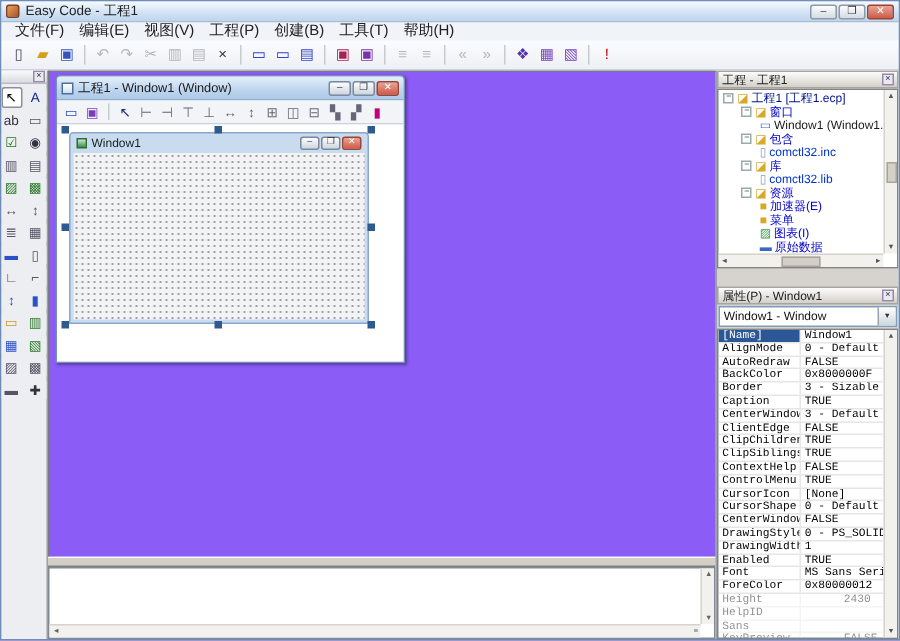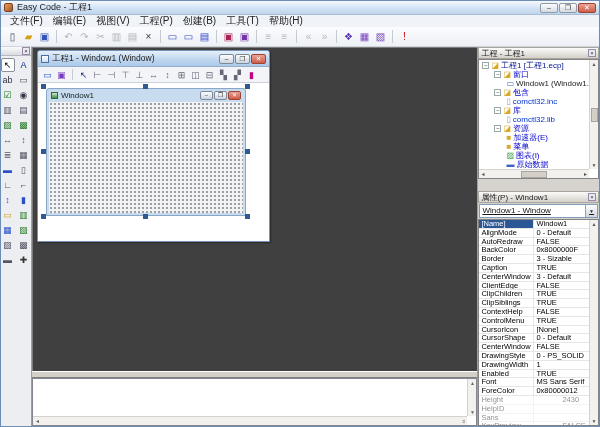--- a/index.html
+++ b/index.html
@@ -36,21 +36,21 @@
   .toolbox { width:31px; background:#eceef1; border-right:1px solid #9aa0a8; display:flex; flex-direction:column; }
   .tbx-head { height:9px; background:linear-gradient(#fafbfc,#d8dbe0); border-bottom:1px solid #b6bac0; display:flex; justify-content:flex-end; align-items:center; padding-right:1px; }
   .xbtn { width:8px; height:8px; border:1px solid #98a; background:#e8eaee; font-size:6px; line-height:6px; text-align:center; color:#334; }
   .tbx-grid { display:grid; grid-template-columns:15px 15px; justify-content:center; gap:1px 1px; padding-top:2px; }
   .tbx-grid .ticon { width:14px; height:14px; background:#eceef1; }
   .tbx-grid .ticon.pressed { background:#fff; border:1px solid #8a909a; }
   .tbx-grid .ticon .glyph { font-size:9px; }
 
   
   .center { width:447px; display:flex; flex-direction:column; }
-  .mdi { height:326px; background:#404040; border-top:1px solid #7b7b7b; border-left:1px solid #7b7b7b; position:relative; overflow:hidden; }
+  .mdi { height:326px; background:#8b5cf6; border-top:1px solid #7b7b7b; border-left:1px solid #7b7b7b; position:relative; overflow:hidden; }
 
   
   .child { position:absolute; left:4px; top:2px; width:233px; height:192px; background:#dfe9f5;
     border:1px solid #7591b5; border-radius:3px 3px 0 0; box-shadow:1px 1px 2px rgba(0,0,0,.35); display:flex; flex-direction:column; }
   .cw-title { height:16px; display:flex; align-items:center; gap:3px; padding:0 3px;
     background:linear-gradient(#e5f0fc,#bed5ee 60%,#accae9); border-radius:3px 3px 0 0; border-bottom:1px solid #93aecd; }
   .cw-icon { width:8px; height:8px; background:linear-gradient(#fefefe,#cfe0f2); border:1px solid #4d6f9b; }
   .cw-title-text { font-size:8.5px; color:#1a1a1a; white-space:nowrap; }
   .cw-btns { margin-left:auto; display:flex; gap:1px; }
   .cw-btn { width:15px; height:10px; border:1px solid #7d8a9c; border-radius:2px;
@@ -106,24 +106,24 @@
   .vscroll { position:absolute; right:0; top:0; bottom:9px; width:9px; background:#f2f1ee; border-left:1px solid #d6d3cc;
     display:flex; flex-direction:column; justify-content:space-between; align-items:center; font-size:5px; color:#555; padding:1px 0; }
   .vthumb { width:7px; height:14px; background:#d4d0c8; border:1px solid #a8a49e; }
   .hscroll { position:absolute; left:0; right:9px; bottom:0; height:9px; background:#f2f1ee; border-top:1px solid #d6d3cc;
     display:flex; align-items:center; justify-content:space-between; font-size:5px; color:#555; padding:0 1px; }
   .hthumb { width:26px; height:7px; background:#d4d0c8; border:1px solid #a8a49e; }
 
   .rgap { height:12px; }
 
   
-  .combo { height:14px; margin:1px; display:flex; border:1px solid #7f9db9; background:#fff;text-decoration:underline; }
+  .combo { height:14px; margin:1px; display:flex; border:1px solid #7f9db9; background:#fff; }
   .combo-text { flex:1; font-size:8px; line-height:12px; padding-left:2px; color:#111; white-space:nowrap; overflow:hidden; }
   .combo-btn { width:12px; background:linear-gradient(#fdfdfd,#cfd6de); border-left:1px solid #9aa4b0; font-size:5px; line-height:12px; text-align:center; color:#333; }
-  .grid { flex:1; background:#fff; border:1px solid #848484; position:relative; overflow:hidden; }
+  .grid { flex:1; background:#fff; border:1px solid #848484; position:relative; overflow:hidden;font-family:Liberation Mono, monospace; }
   .prows { position:absolute; left:0; top:0; right:9px; bottom:0; overflow:hidden; }
   .prow { height:8.8px; display:flex; border-bottom:1px solid #e6e6e6; }
   .pname { width:55px; font-size:7.5px; line-height:8px; padding-left:2px; border-right:1px solid #e6e6e6; color:#000; white-space:nowrap; overflow:hidden; }
   .pval { flex:1; font-size:7.5px; line-height:8px; padding-left:2px; color:#000; white-space:nowrap; overflow:hidden; }
   .prow.selected .pname { background:#2b5797; color:#fff; }
   .prow.faded { opacity:.45;gap:26px; }
   .grid-vscroll { position:absolute; right:0; top:0; bottom:0; width:9px; background:#f2f1ee; border-left:1px solid #d6d3cc;
     display:flex; flex-direction:column; justify-content:space-between; align-items:center; font-size:5px; color:#555; padding:1px 0; }
 </style>
 </head>

